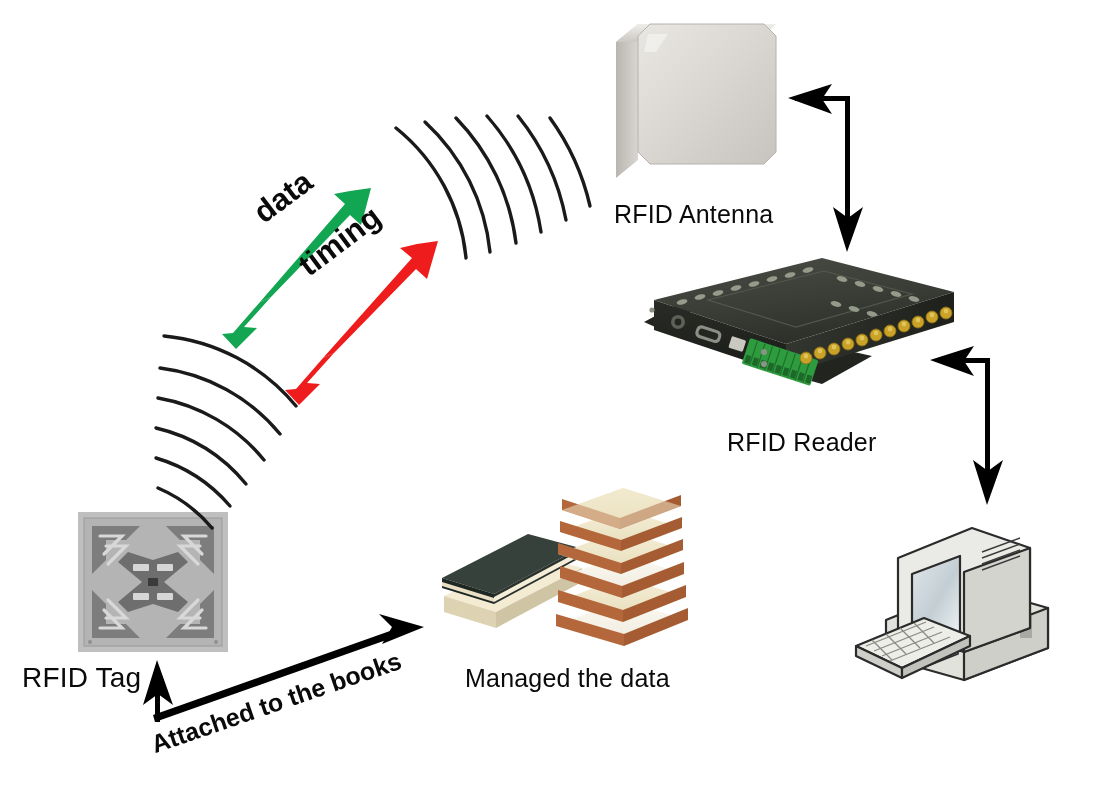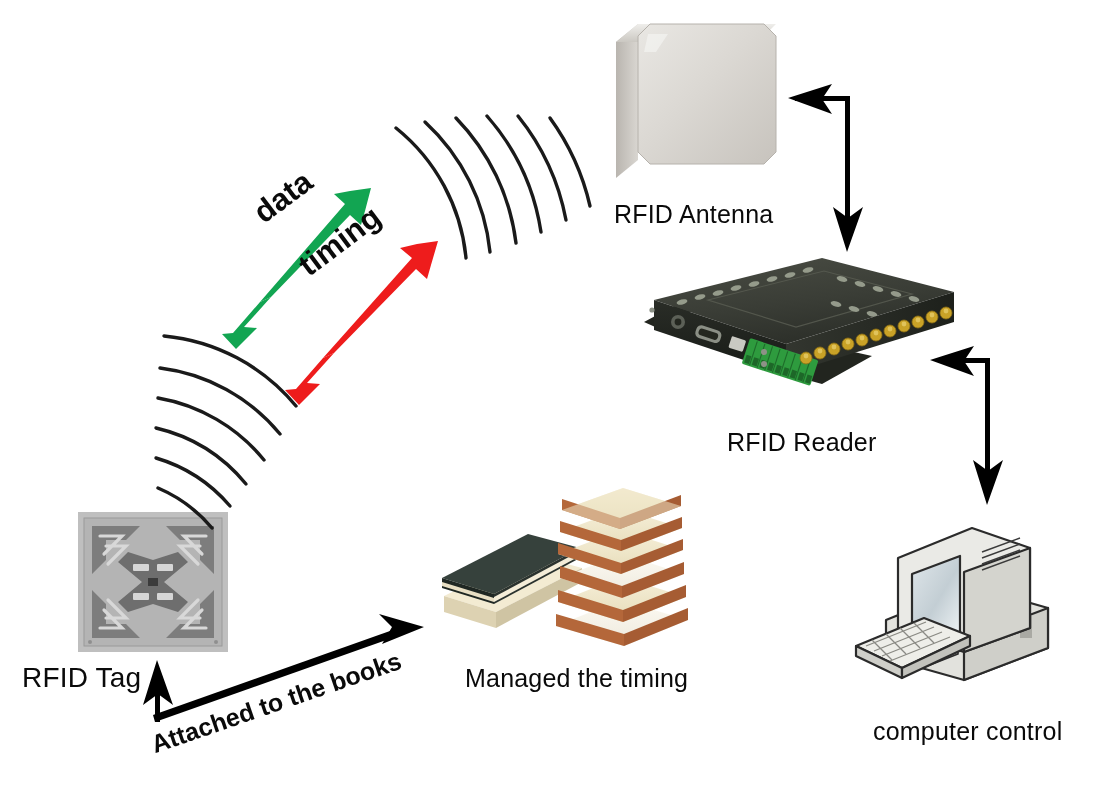--- a/index.html
+++ b/index.html
@@ -289,21 +289,21 @@
       <polygon points="128,54 190,31 250,50 189,73" fill="url(#pageG)"></polygon>
       <polygon points="128,54 189,73 189,62 128,43" fill="#b4673a"></polygon>
       <polygon points="189,73 250,50 250,39 189,62" fill="#a65c33"></polygon>
 
       <polygon points="130,32 191,10 249,28 188,51" fill="url(#pageG)"></polygon>
       <polygon points="130,32 188,51 188,40 130,21" fill="#b4673a"></polygon>
       <polygon points="188,51 249,28 249,17 188,40" fill="#a65c33"></polygon>
       <polygon points="130,32 191,10 249,28 188,51" fill="#efe6c7" opacity="0.55"></polygon>
     </g>
   </svg>
-  <div class="lbl" id="lbl-books">Managed the timing</div>
+  <div class="lbl" id="lbl-books">Managed the data</div>
 
   <svg class="pic" style="left:852px; top:500px;" width="220" height="205" viewBox="0 0 220 205">
     <defs>
       <linearGradient id="scrG" x1="0" y1="0" x2="1" y2="1">
         <stop offset="0%" stop-color="#dfe6ea"></stop>
         <stop offset="55%" stop-color="#c3ced4"></stop>
         <stop offset="100%" stop-color="#eef3f5"></stop>
       </linearGradient>
     </defs>
 
@@ -337,21 +337,20 @@
       <line x1="14" y1="146" x2="74" y2="122"></line>
       <line x1="22" y1="151" x2="82" y2="127"></line>
       <line x1="30" y1="156" x2="90" y2="132"></line>
       <line x1="38" y1="161" x2="98" y2="137"></line>
       <line x1="20" y1="140" x2="40" y2="160"></line>
       <line x1="34" y1="134" x2="54" y2="154"></line>
       <line x1="48" y1="128" x2="68" y2="148"></line>
       <line x1="62" y1="123" x2="82" y2="143"></line>
     </g>
   </svg>
-  <div class="lbl" id="lbl-computer">computer control</div>
 
   <svg class="svg-layer" viewBox="0 0 1100 800">
 
     <g fill="none" stroke="#1a1a1a" stroke-width="3.4" stroke-linecap="round">
       <path d="M396,128 A190,190 0 0 1 466,258"></path>
       <path d="M425,122 A205,205 0 0 1 490,252"></path>
       <path d="M456,118 A218,218 0 0 1 516,243"></path>
       <path d="M487,116 A228,228 0 0 1 541,232"></path>
       <path d="M518,116 A236,236 0 0 1 566,220"></path>
       <path d="M550,118 A242,242 0 0 1 590,206"></path>

